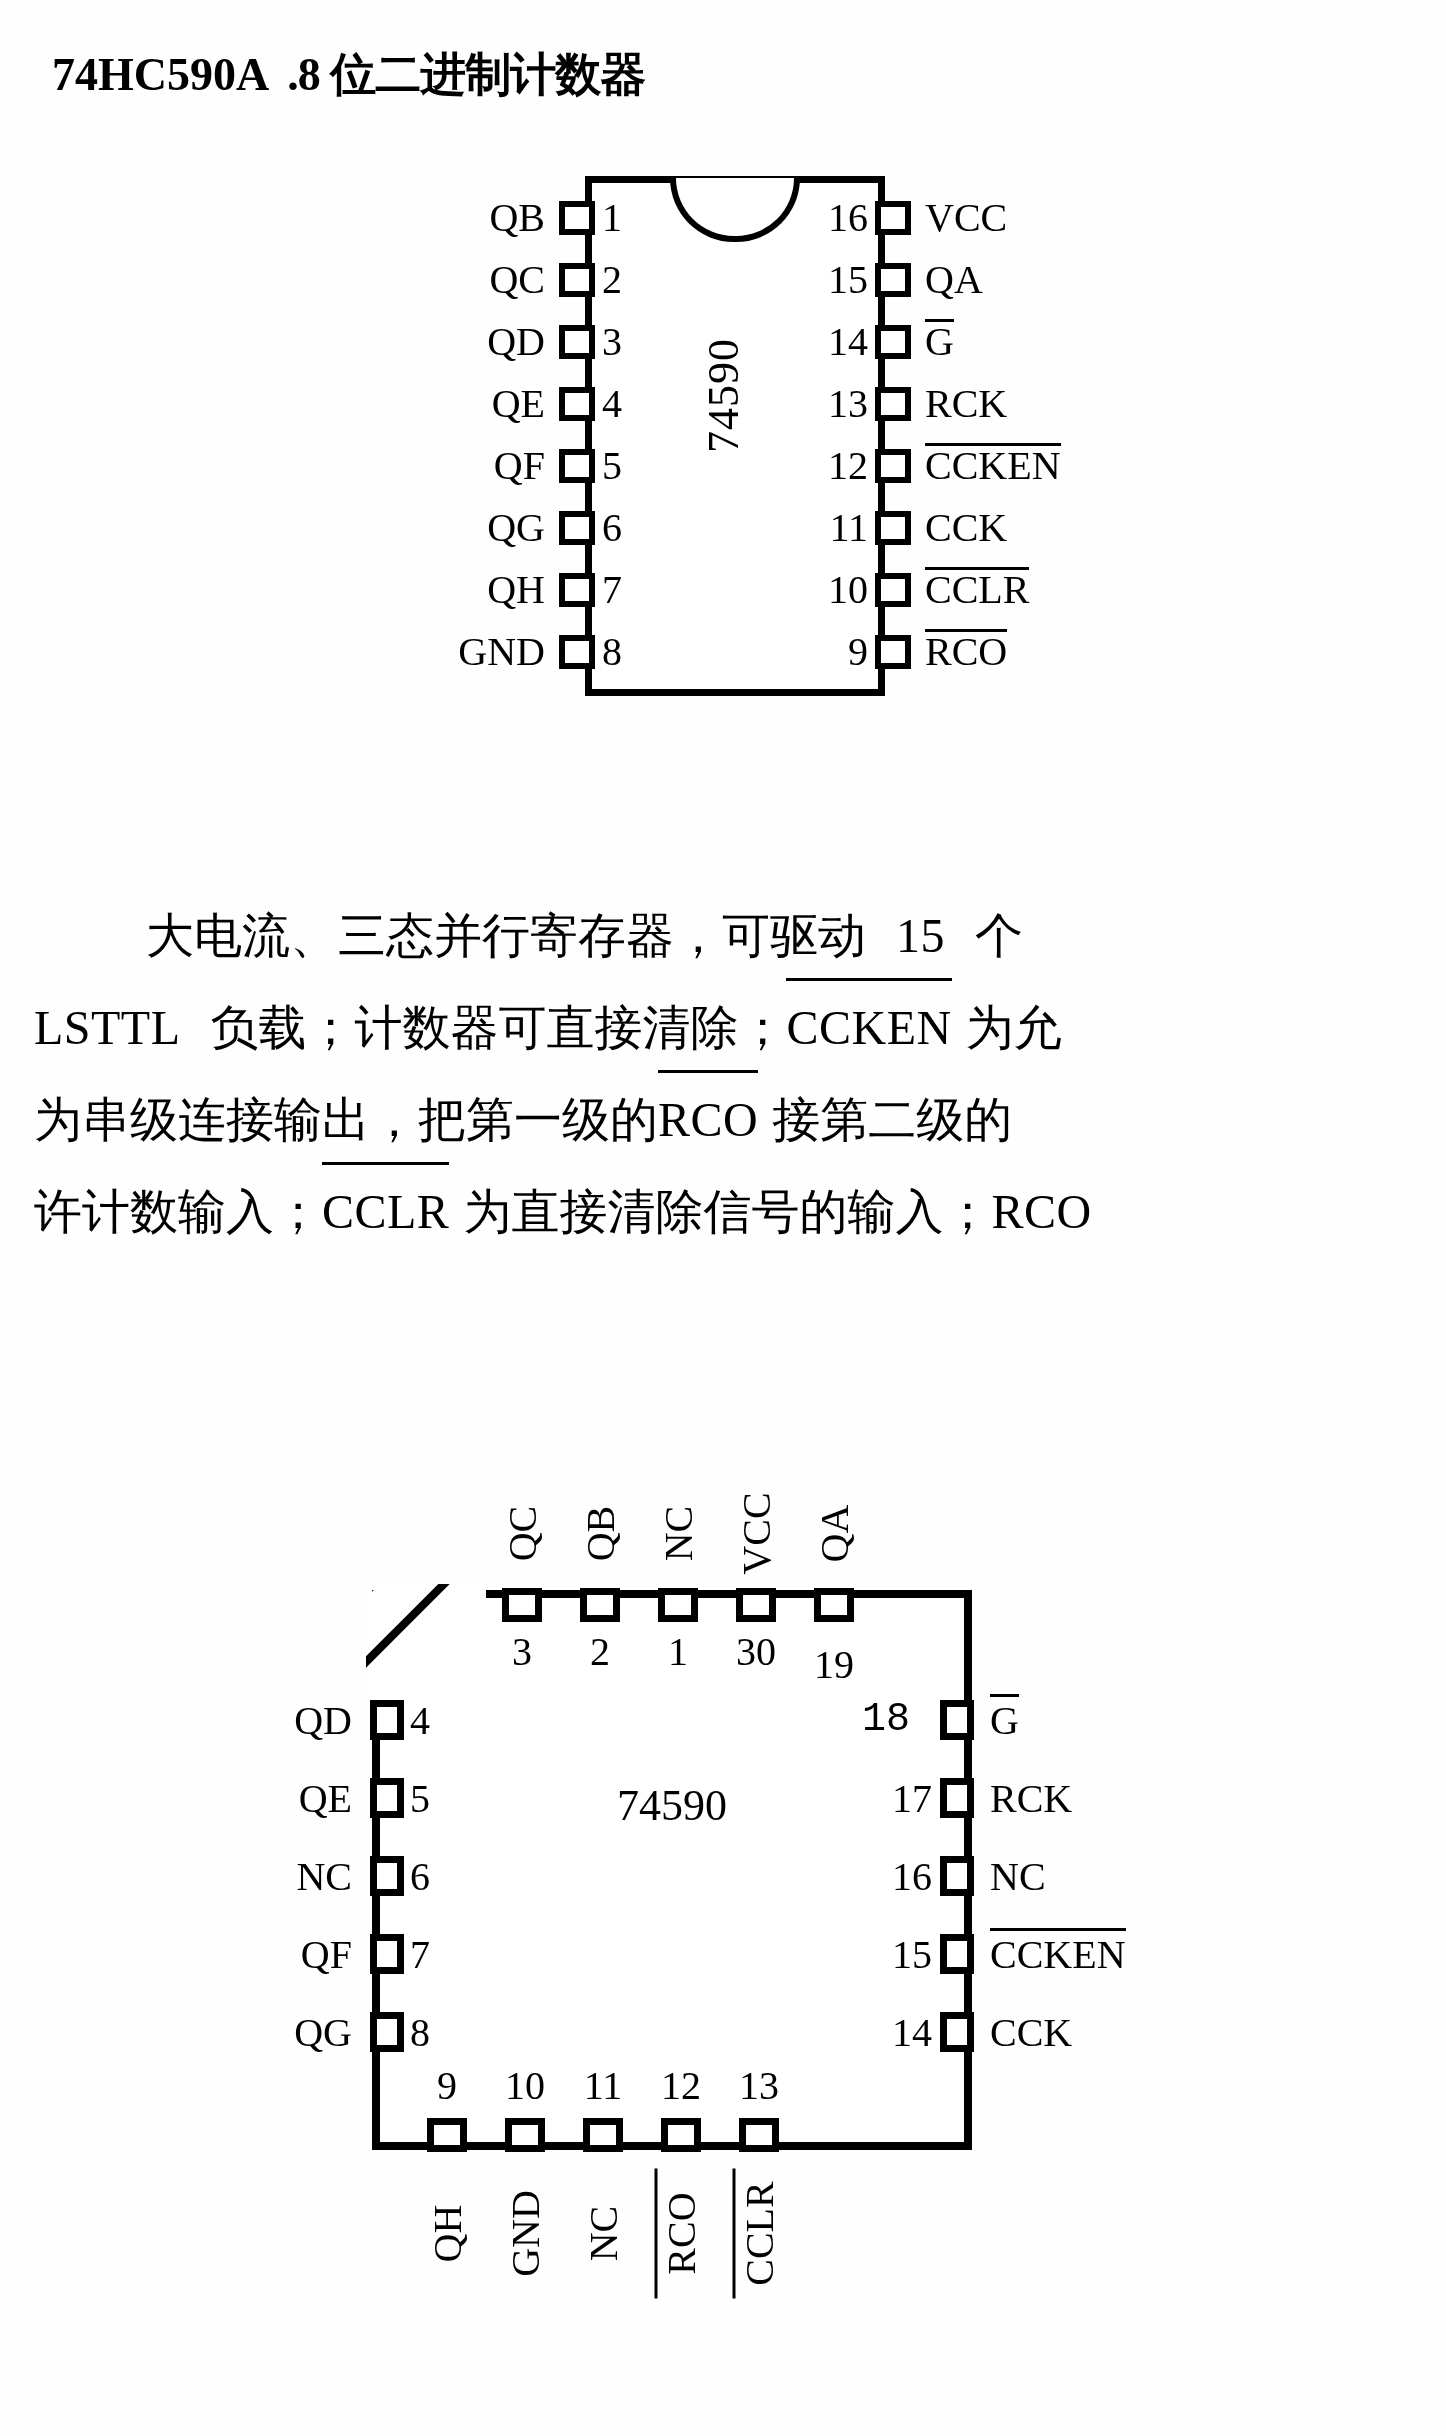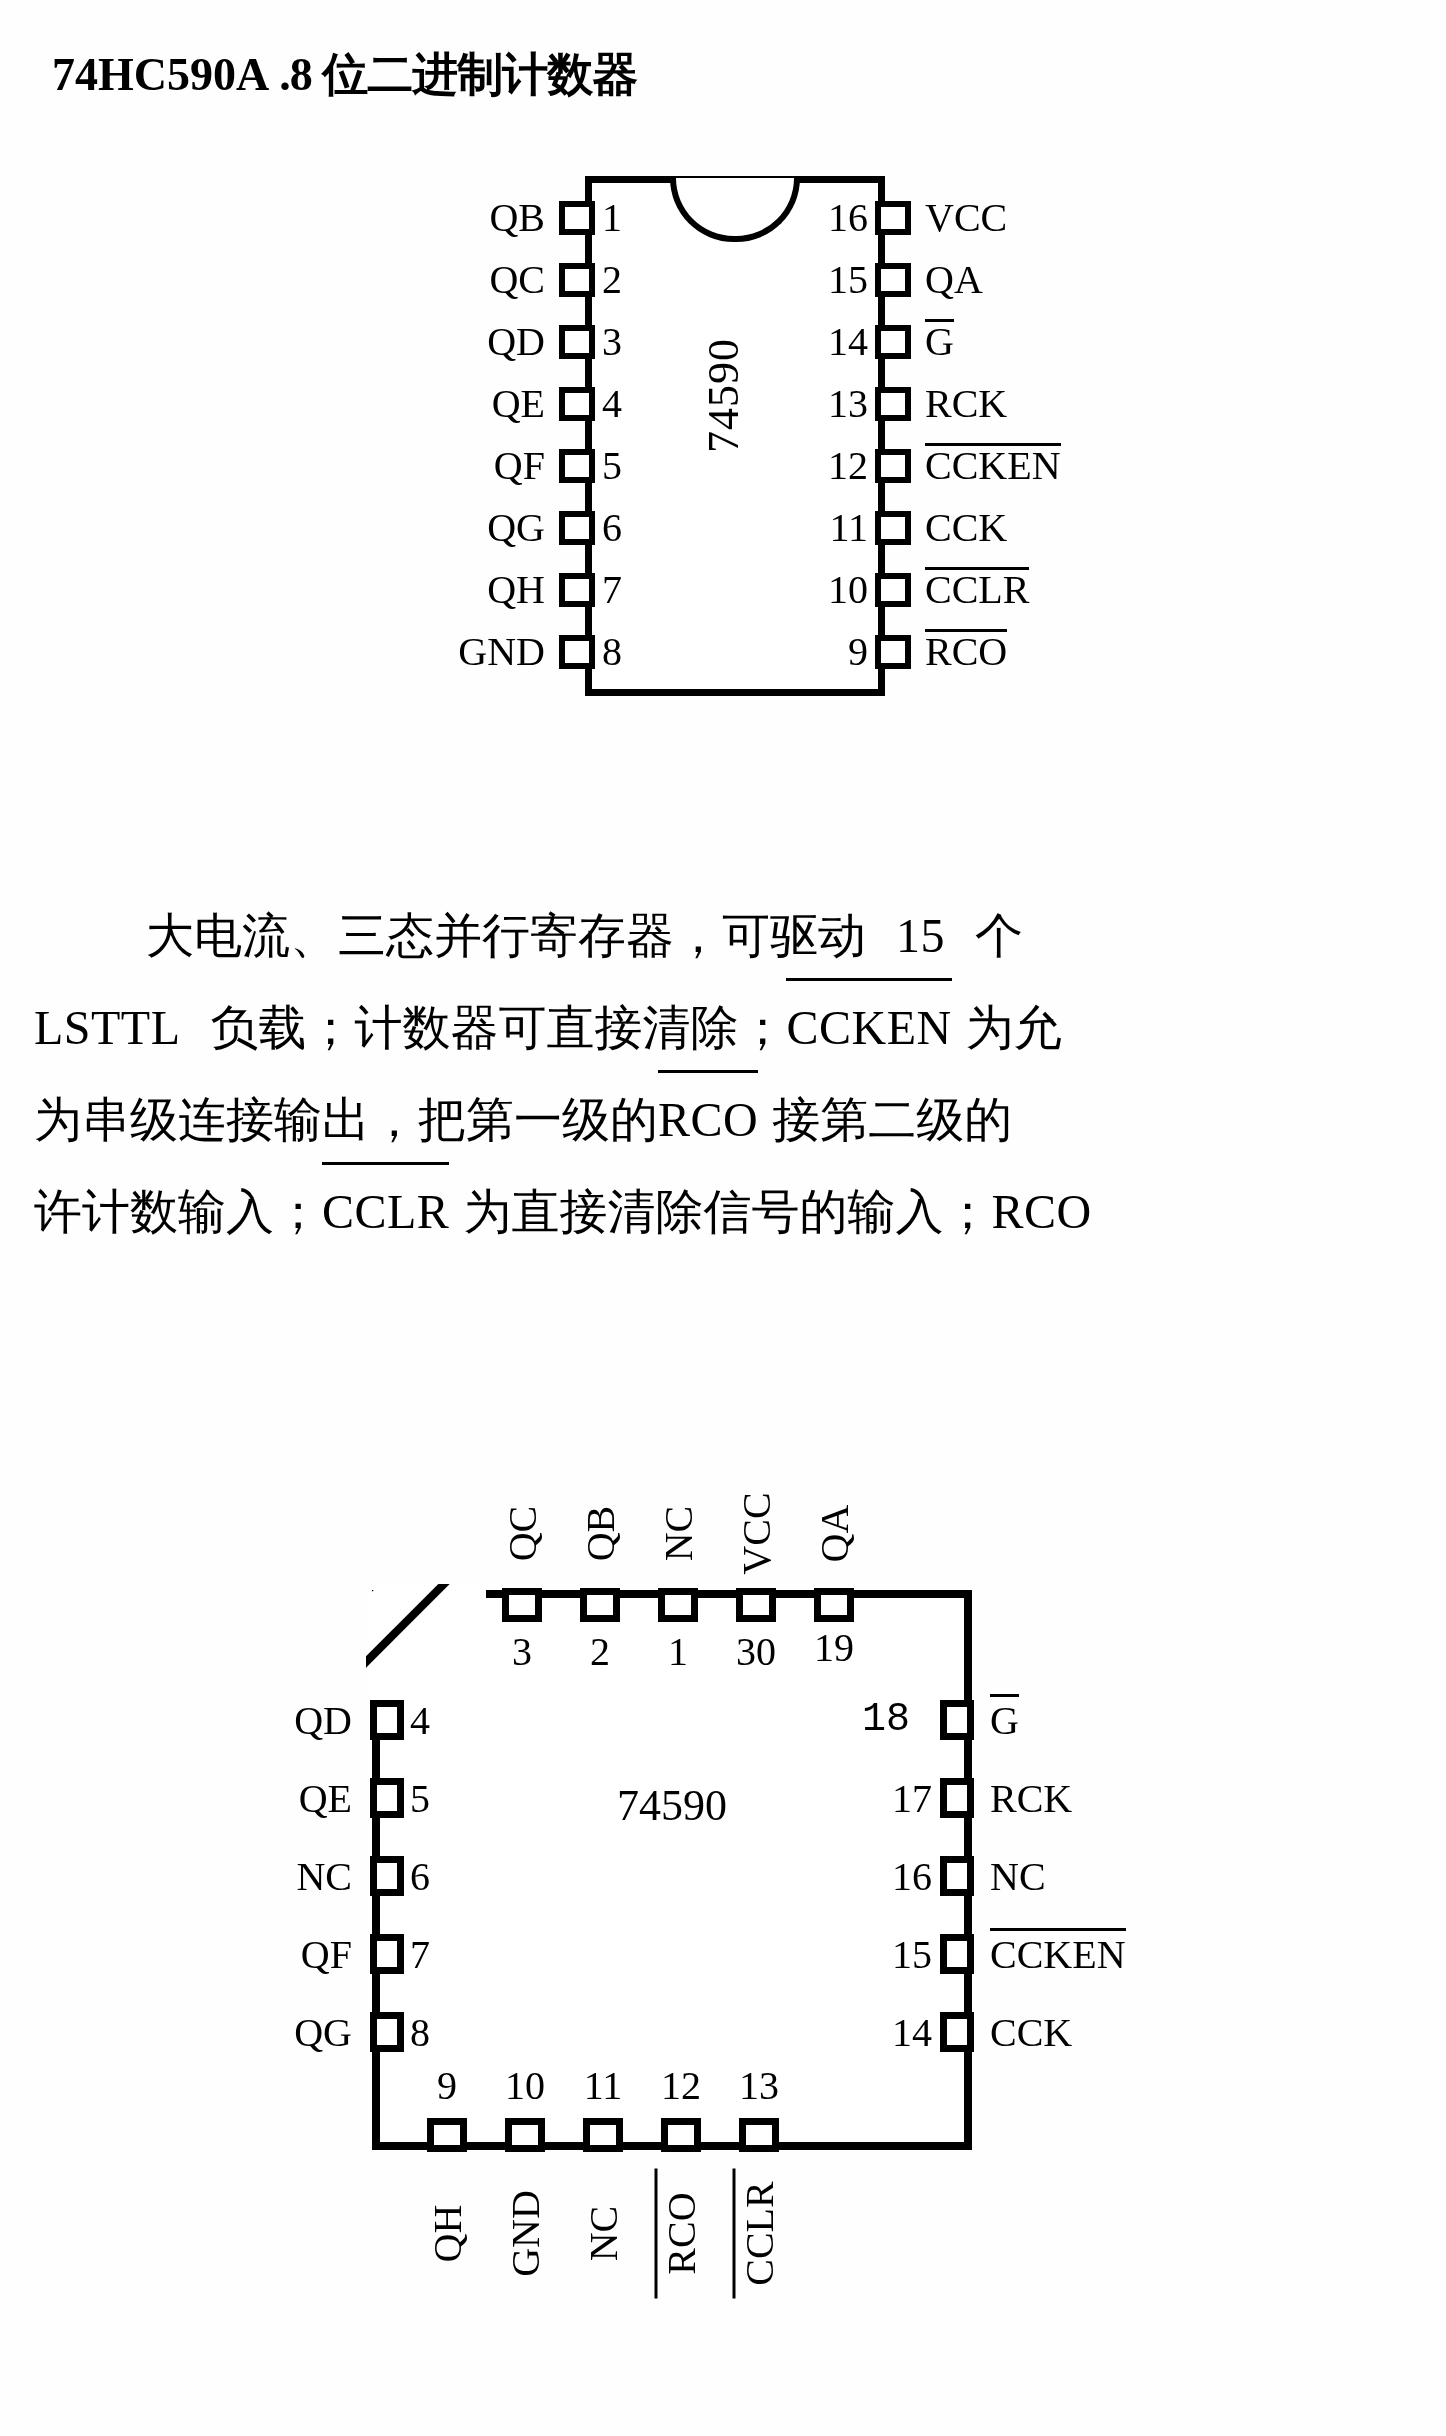--- a/index.html
+++ b/index.html
@@ -17,21 +17,21 @@
   .title{
     position:absolute;
     left:52px; top:44px;
     font-family:"Liberation Serif", serif;
     font-weight:bold;
     font-size:46px;
     letter-spacing:0.5px;
     white-space:nowrap;
   }
   .title .part{ letter-spacing:0px; }
-  .title .cn{ margin-left:10px; letter-spacing:-1px;}
+  .title .cn{ margin-left:18px; letter-spacing:-1px;}
 
   
   .ovl{ position:relative; display:inline-block; }
   .ovl::before{
     content:"";
     position:absolute;
     left:0; right:0; top:-0.08em;
     height:3px; background:#000;
   }
 
@@ -275,21 +275,21 @@
         <div class="ppad" style="left: 580px; top: 108px;"></div>
         <div class="pnum" style="left: 565px; top: 148px;">2</div>
         <div class="plab vlab" style="left: 540px; top: 30px; width: 120px; text-align: center;">QB</div>
         <div class="ppad" style="left: 658px; top: 108px;"></div>
         <div class="pnum" style="left: 643px; top: 148px;">1</div>
         <div class="plab vlab" style="left: 618px; top: 30px; width: 120px; text-align: center;">NC</div>
         <div class="ppad" style="left: 736px; top: 108px;"></div>
         <div class="pnum" style="left: 721px; top: 148px;">30</div>
         <div class="plab vlab" style="left: 696px; top: 30px; width: 120px; text-align: center;">VCC</div>
         <div class="ppad" style="left: 814px; top: 108px;"></div>
-        <div class="pnum" style="left: 799px; top: 144px;">19</div>
+        <div class="pnum" style="left: 799px; top: 161px;">19</div>
         <div class="plab vlab" style="left: 774px; top: 30px; width: 120px; text-align: center;">QA</div>
       </div>
     <div id="plcc-left">
         <div class="ppad" style="left: 370px; top: 220px; width: 34px; height: 40px;"></div>
         <div class="pnum" style="left: 410px; top: 217px; text-align: left;">4</div>
         <div class="plab" style="left: 192px; top: 217px; width: 160px; text-align: right;">QD</div>
         <div class="ppad" style="left: 370px; top: 298px; width: 34px; height: 40px;"></div>
         <div class="pnum" style="left: 410px; top: 295px; text-align: left;">5</div>
         <div class="plab" style="left: 192px; top: 295px; width: 160px; text-align: right;">QE</div>
         <div class="ppad" style="left: 370px; top: 376px; width: 34px; height: 40px;"></div>

